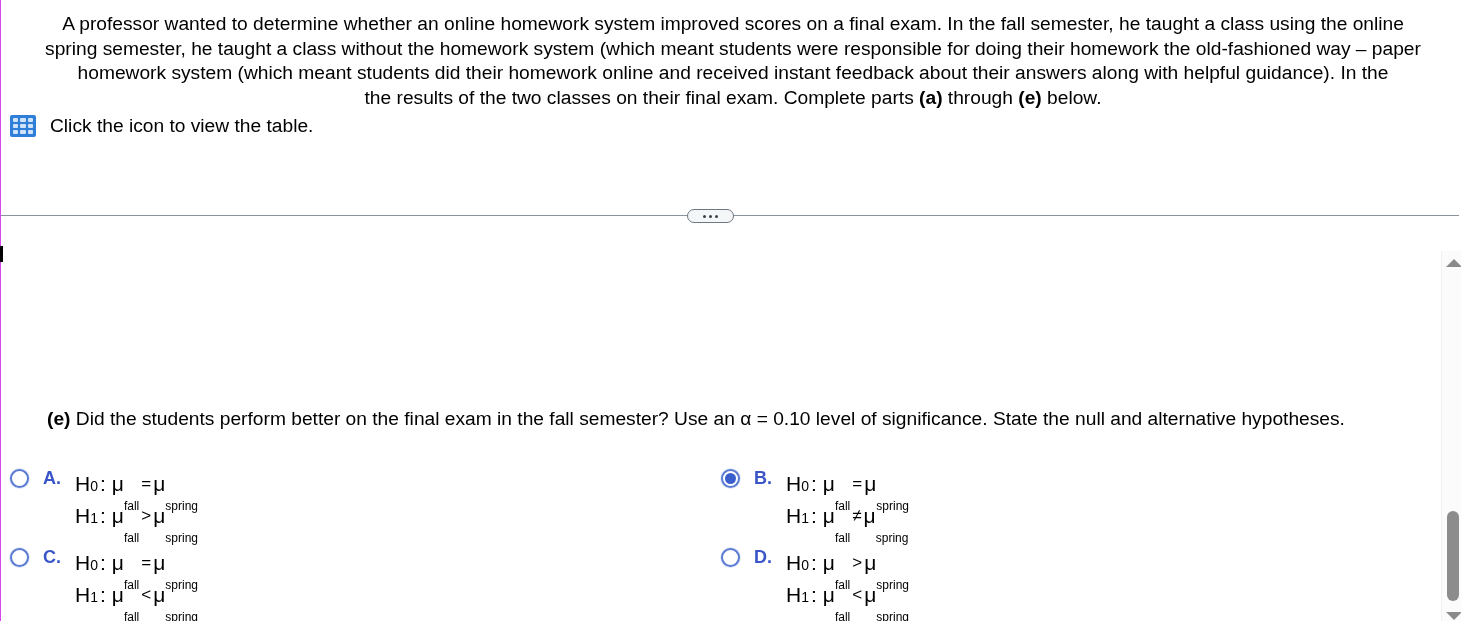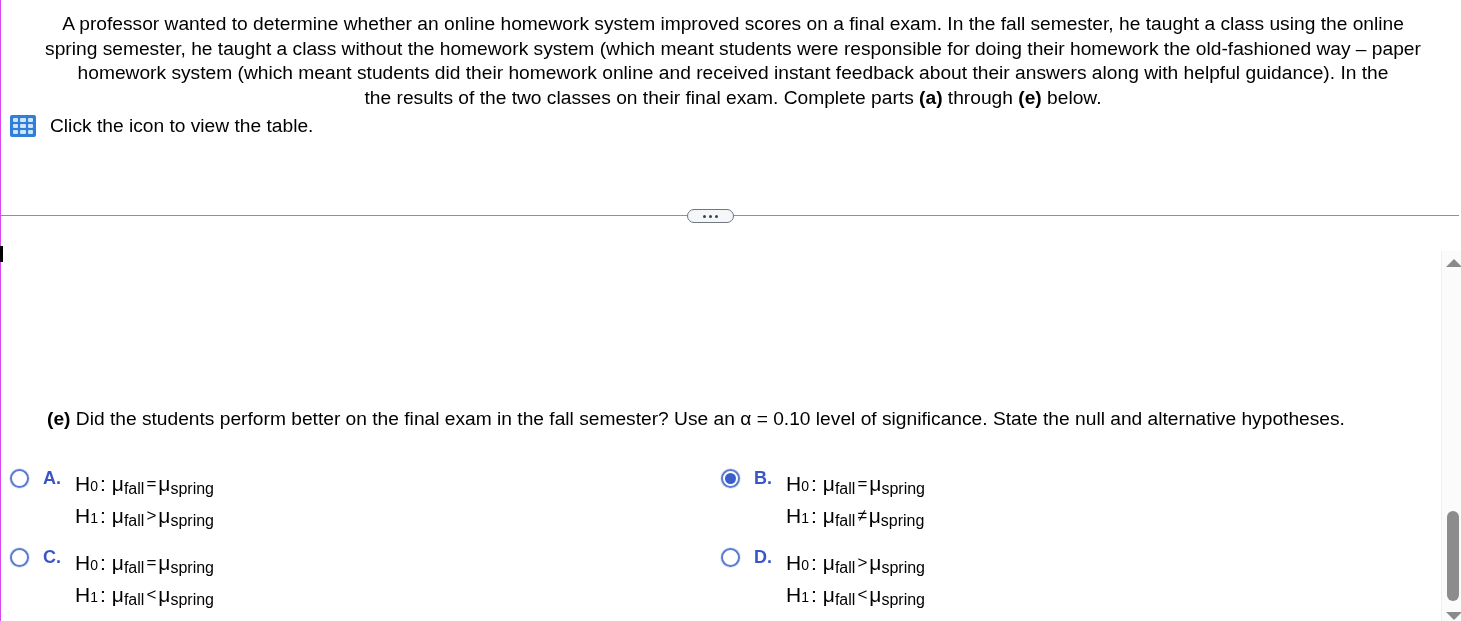--- a/index.html
+++ b/index.html
@@ -72,21 +72,21 @@
     .opt-letter {
       font-size: 18px; font-weight: bold; color: #3a55c8; margin-left: 10px; width: 26px;
     }
     .hyp { margin-left: 10px; }
     .hyp-line {
       font-size: 21px; line-height: 32px; height: 32px; color: #000; white-space: nowrap;
       display: flex; align-items: baseline;
     }
     .hyp-line sub { font-size: 14px; vertical-align: -3px; }
     .hyp-line .mu { font-size: 21px; }
-    .hyp-line .sub-word { font-size: 16px; position: relative; top: 3px; }
+    .hyp-line .sub-word { font-size: 12px; position: relative; top: 19px; }
     .hyp-line .op { font-size: 17px; margin: 0 2px; position: relative; top: -2px; }
     .colon { margin: 0 6px 0 2px; }
 
     .scrollbar {
       position: absolute; left: 1440px; top: 251px; width: 21px; height: 370px;
       background: #fbfbfb; border-left: 1px solid #f0f0f0;
     }
     .scroll-up {
       position: absolute; left: 4px; top: 8px; width: 0; height: 0;
       border-left: 8px solid transparent; border-right: 8px solid transparent;

